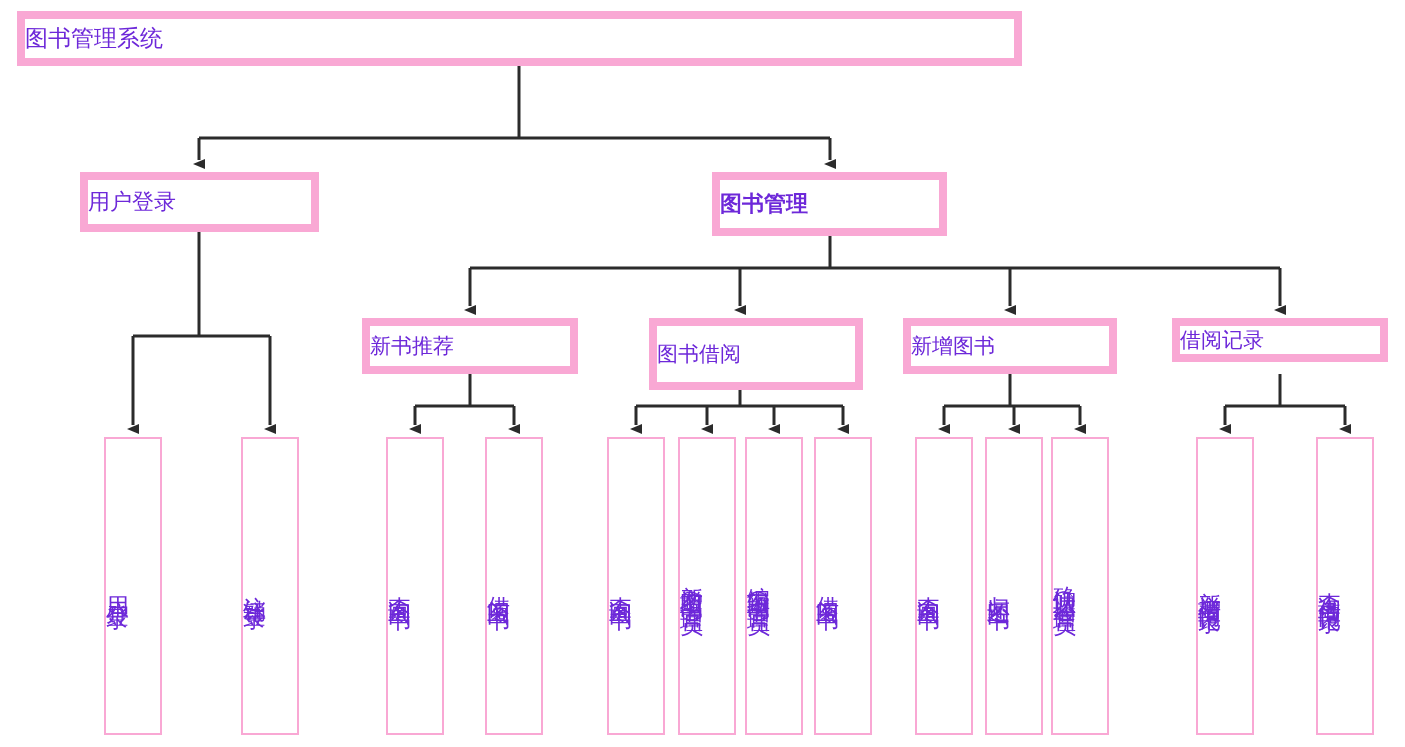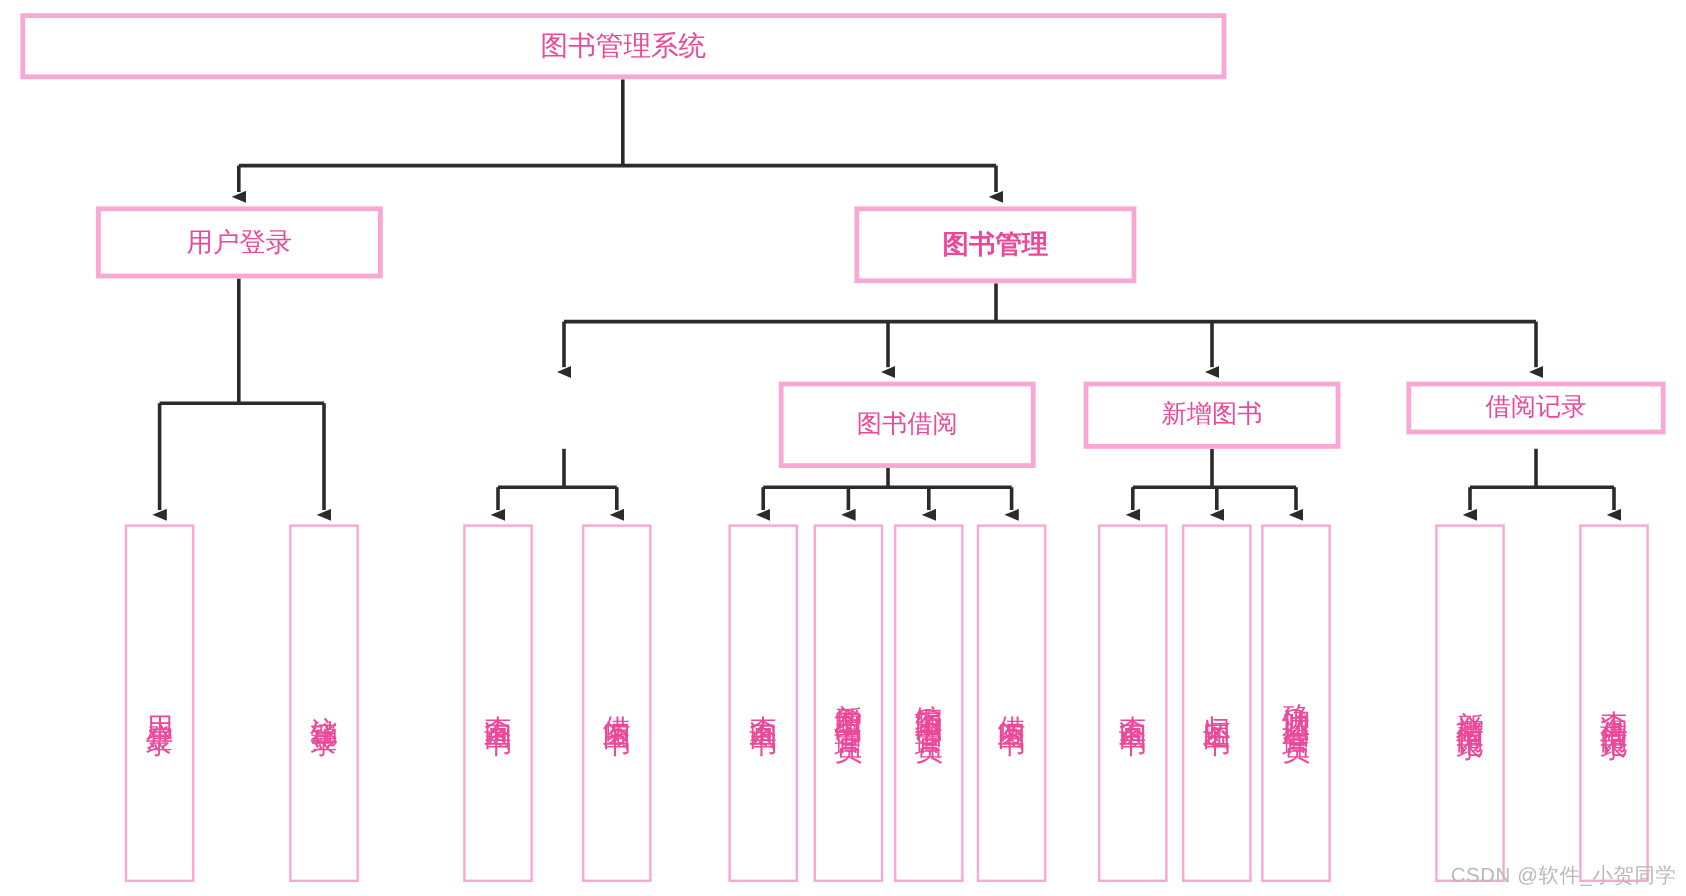--- a/index.html
+++ b/index.html
@@ -23,25 +23,25 @@
     left: 0;
     top: 0;
     width: 1405px;
     height: 747px;
     pointer-events: none;
   }
   .node {
     position: absolute;
     box-sizing: border-box;
     background: #ffffff;
-    border: 4px solid #f9a8d4;
+    border: 8px solid #f9a8d4;
     display: flex;
     align-items: center;
-    justify-content: center;
-    color: #ec4899;
+    justify-content: flex-start;
+    color: #6d28d9;
     z-index: 2;
   }
   .node .label {
     display: block;
     text-align: center;
     line-height: 1.15;
     white-space: nowrap;
   }
   .node-root .label { font-size: 23px; }
   .node-l2 .label   { font-size: 22px; }
@@ -141,20 +141,23 @@
     <span class="label">图书管理系统</span>
   </div>
 
   <div class="node node-l2" style="left:80px; top:172px; width:239px; height:60px;">
     <span class="label">用户登录</span>
   </div>
   <div class="node node-l2" style="left:712px; top:172px; width:235px; height:64px;font-weight:bold;">
     <span class="label">图书管理</span>
   </div>
 
+  <div class="node node-l3" style="left:362px; top:318px; width:216px; height:56px;">
+    <span class="label">新书推荐</span>
+  </div>
   <div class="node node-l3" style="left:649px; top:318px; width:214px; height:72px;">
     <span class="label">图书借阅</span>
   </div>
   <div class="node node-l3" style="left:903px; top:318px; width:214px; height:56px;">
     <span class="label">新增图书</span>
   </div>
   <div class="node node-l3" style="left:1172px; top:318px; width:216px; height:44px;">
     <span class="label">借阅记录</span>
   </div>
 
@@ -195,15 +198,14 @@
     <span class="label">确认归还（管理员）</span>
   </div>
 
   <div class="node node-leaf" style="left:1196px; top:437px; width:58px; height:298px;">
     <span class="label">新增借阅记录</span>
   </div>
   <div class="node node-leaf" style="left:1316px; top:437px; width:58px; height:298px;">
     <span class="label">查询借阅记录</span>
   </div>
 
-  <div class="watermark">CSDN @软件_小贺同学</div>
 
 </div>
 
 </body></html>

